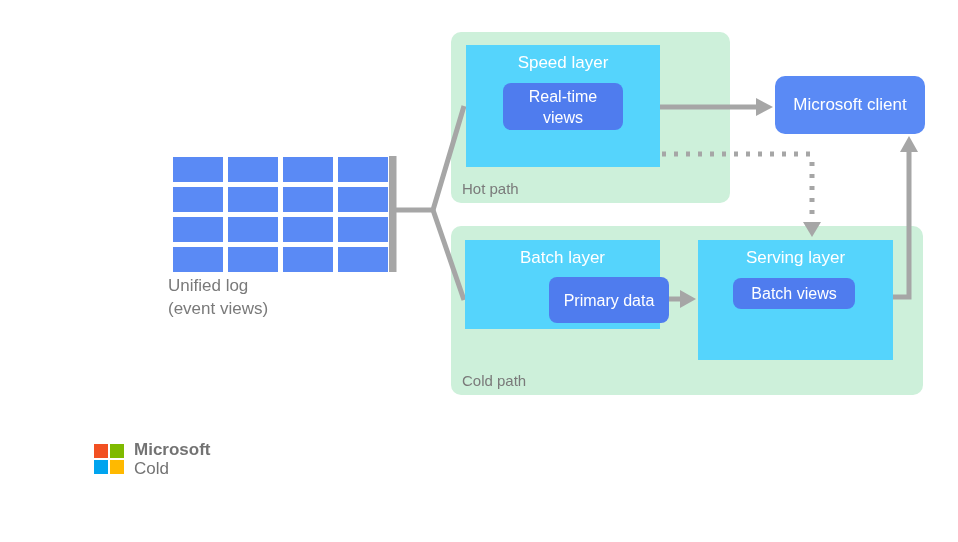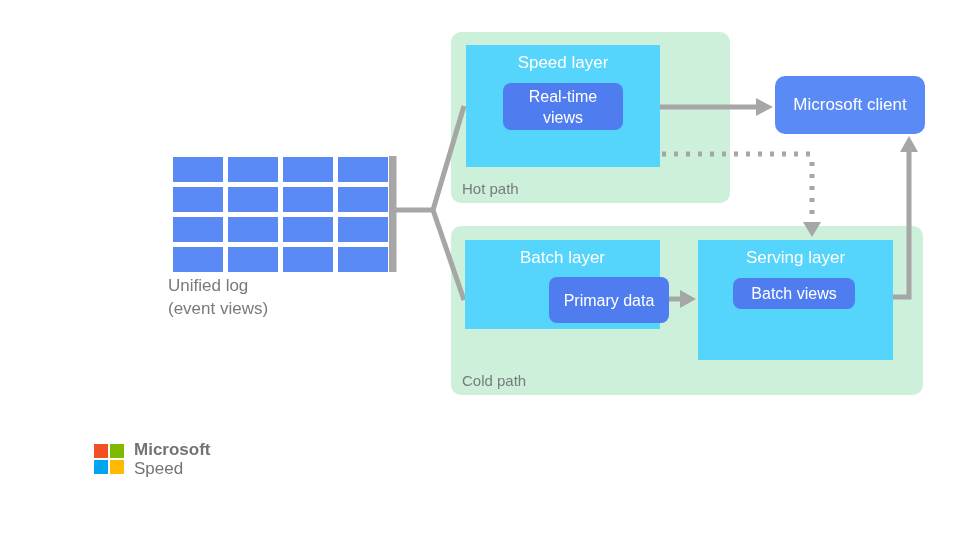--- a/index.html
+++ b/index.html
@@ -217,17 +217,17 @@
 
   <div class="ms-logo">
     <div class="ms-squares">
       <div class="sq-red"></div>
       <div class="sq-green"></div>
       <div class="sq-blue"></div>
       <div class="sq-yellow"></div>
     </div>
     <div class="ms-wordmark">
       <div class="ms-company">Microsoft</div>
-      <div class="ms-product">Speed</div>
+      <div class="ms-product">Cold</div>
     </div>
   </div>
 
 </div>
 
 </body></html>

